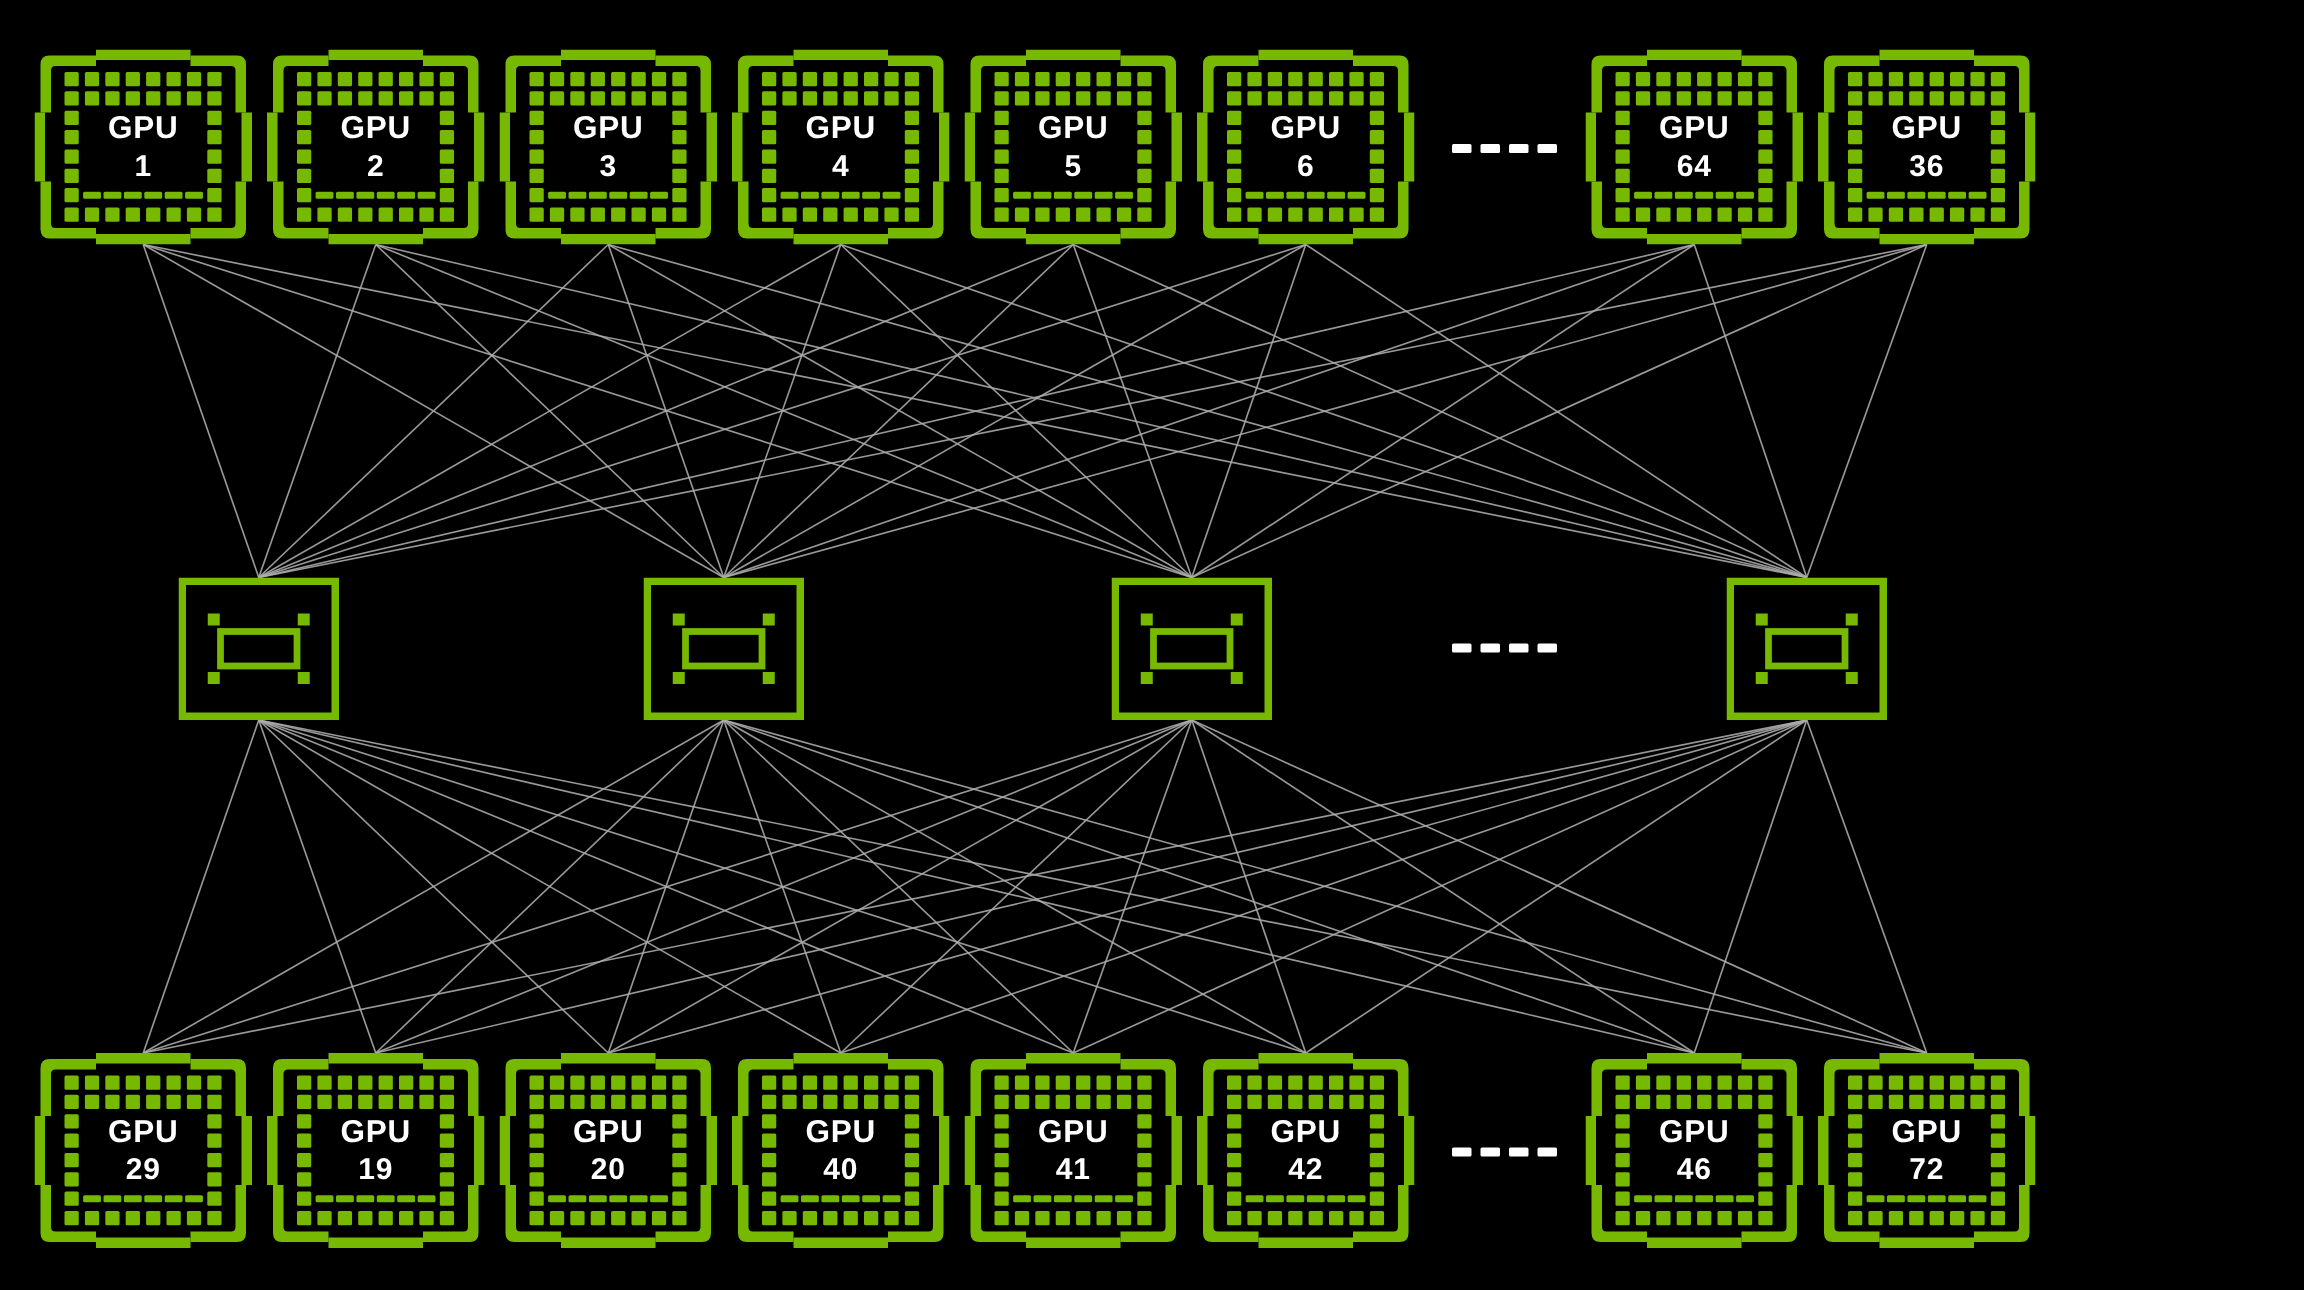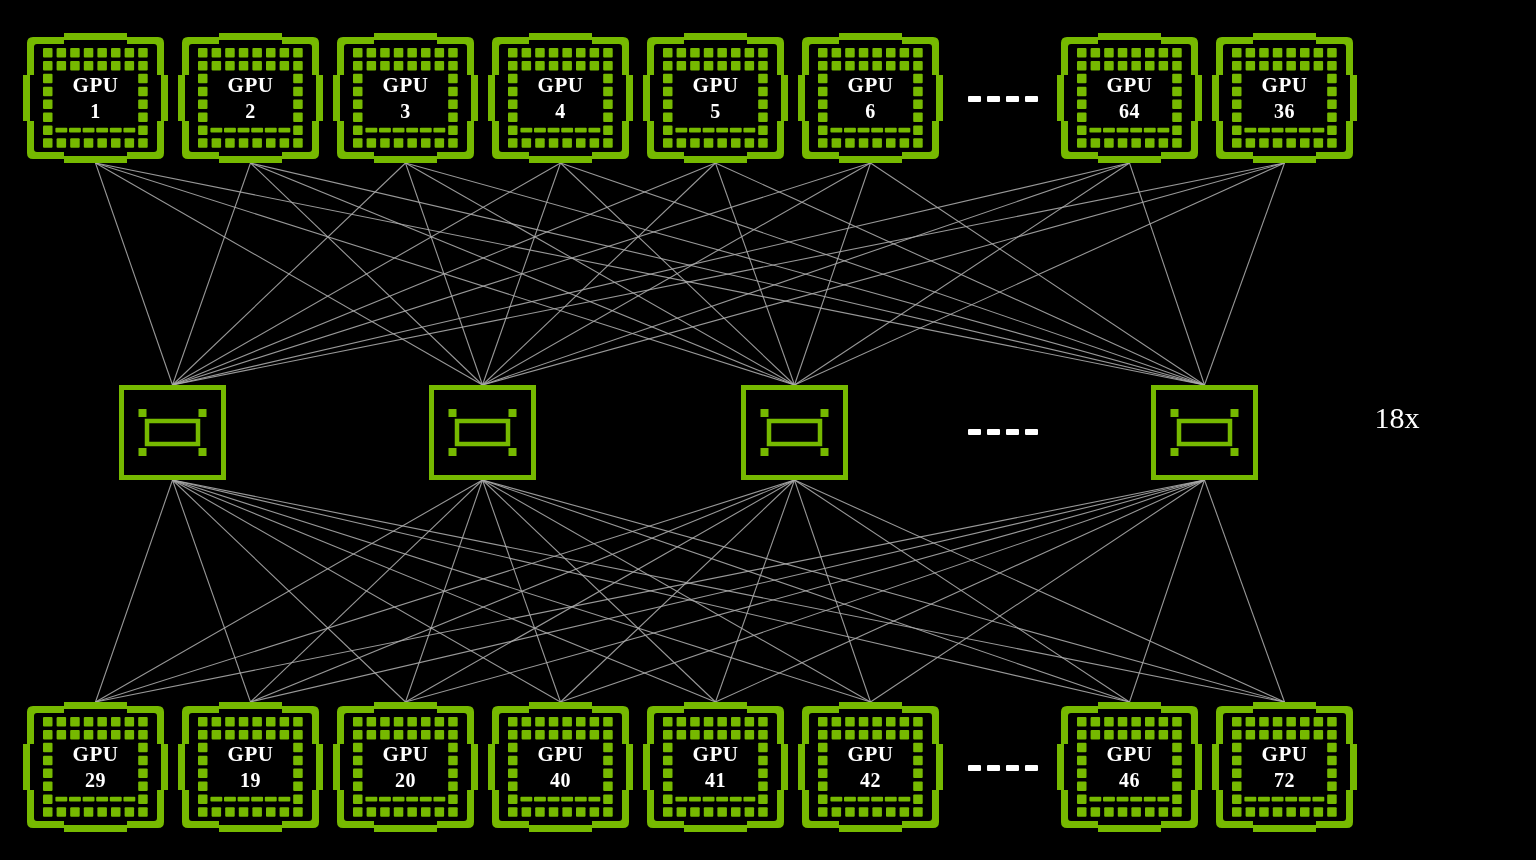--- a/index.html
+++ b/index.html
@@ -4,21 +4,21 @@
 <style>
   :root{
     --bg:#000000;
     --green:#76B900;
     --link:#ADADAD;
     --text:#FFFFFF;
   }
   html,body{margin:0;padding:0;background:var(--bg);}
   .stage{
     position:relative;width:1536px;height:860px;background:var(--bg);
-    font-family:Liberation Serif, serif;overflow:hidden;
+    font-family:Liberation Sans, sans-serif;overflow:hidden;
   }
   #links{position:absolute;left:0;top:0;display:block;}
   .link{stroke:var(--link);stroke-width:1.1;opacity:0.88;}
   .row{position:absolute;left:0;top:0;width:100%;height:100%;pointer-events:none;}
   .gpu-chip{position:absolute;width:145px;height:130px;}
   .chip-svg{position:absolute;inset:0;display:block;}
   .ring,.tab,.pin{fill:var(--green);}
   .cut{fill:var(--bg);}
   .chip-label{
     position:absolute;inset:0;display:flex;flex-direction:column;
@@ -1131,15 +1131,14 @@
       </div>
       <div class="ellipsis" style="left: 968px; top: 765px;">
         <span class="dash"></span>
         <span class="dash"></span>
         <span class="dash"></span>
         <span class="dash"></span>
       </div>
     </div>
 
   <div class="caption">
-    <div class="caption-line">18x</div>
   </div>
 </div>
 
 </body></html>

